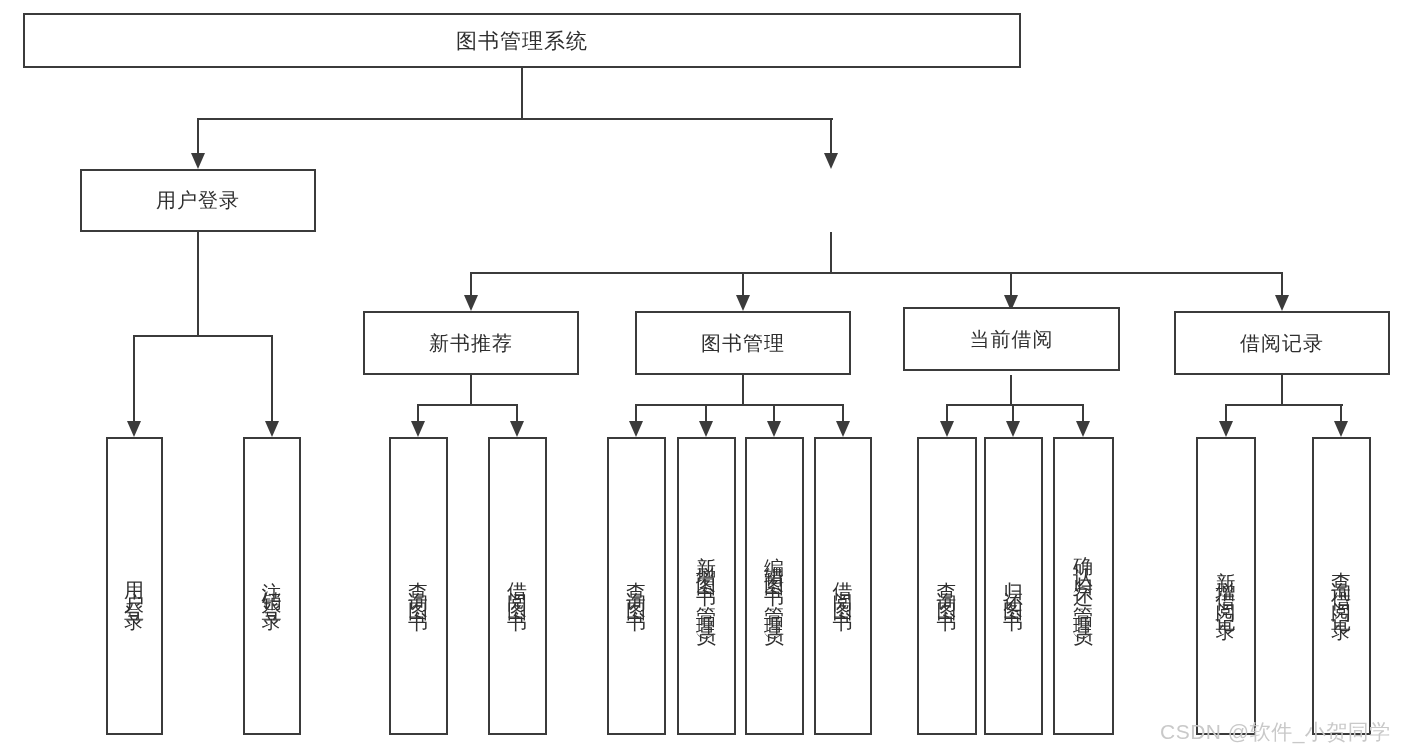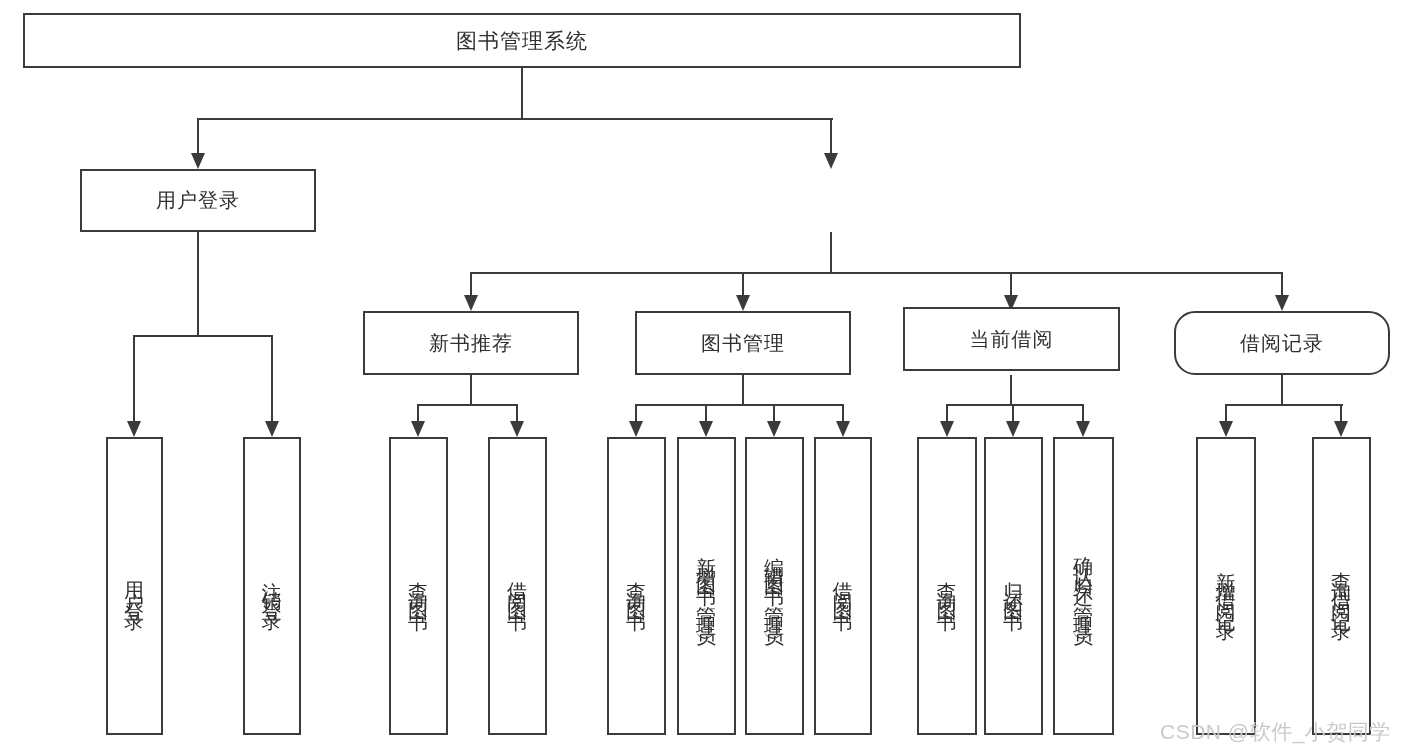--- a/index.html
+++ b/index.html
@@ -97,21 +97,21 @@
 
   <div class="box" style="left:363px; top:311px; width:216px; height:64px;">
     <span class="hlabel">新书推荐</span>
   </div>
   <div class="box" style="left:635px; top:311px; width:216px; height:64px;">
     <span class="hlabel">图书管理</span>
   </div>
   <div class="box" style="left:903px; top:307px; width:217px; height:64px;">
     <span class="hlabel">当前借阅</span>
   </div>
-  <div class="box" style="left:1174px; top:311px; width:216px; height:64px;border-radius:21px;">
+  <div class="box" style="left:1174px; top:311px; width:216px; height:64px;">
     <span class="hlabel">借阅记录</span>
   </div>
 
   <div class="vline" style="left:470px; top:375px; height:31px;"></div>
   <div class="hline" style="left:417px; top:404px; width:101px;"></div>
   <div class="vline" style="left:417px; top:404px; height:19px;"></div>
   <div class="arrow" style="left:411px; top:421px;"></div>
   <div class="vline" style="left:516px; top:404px; height:19px;"></div>
   <div class="arrow" style="left:510px; top:421px;"></div>
 

